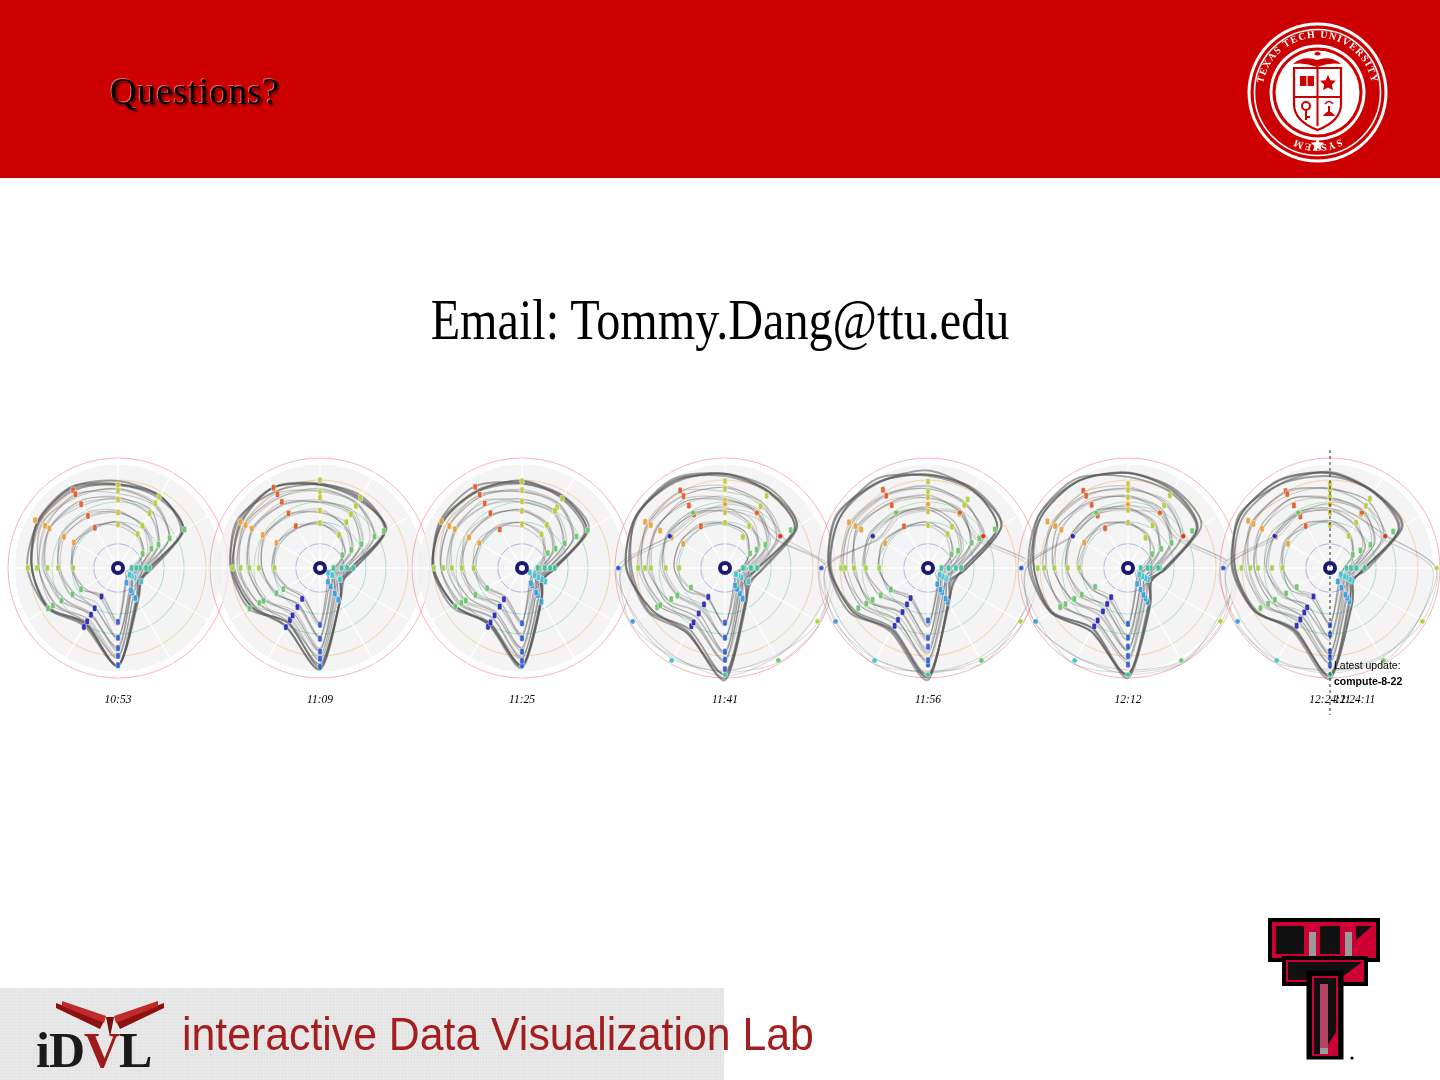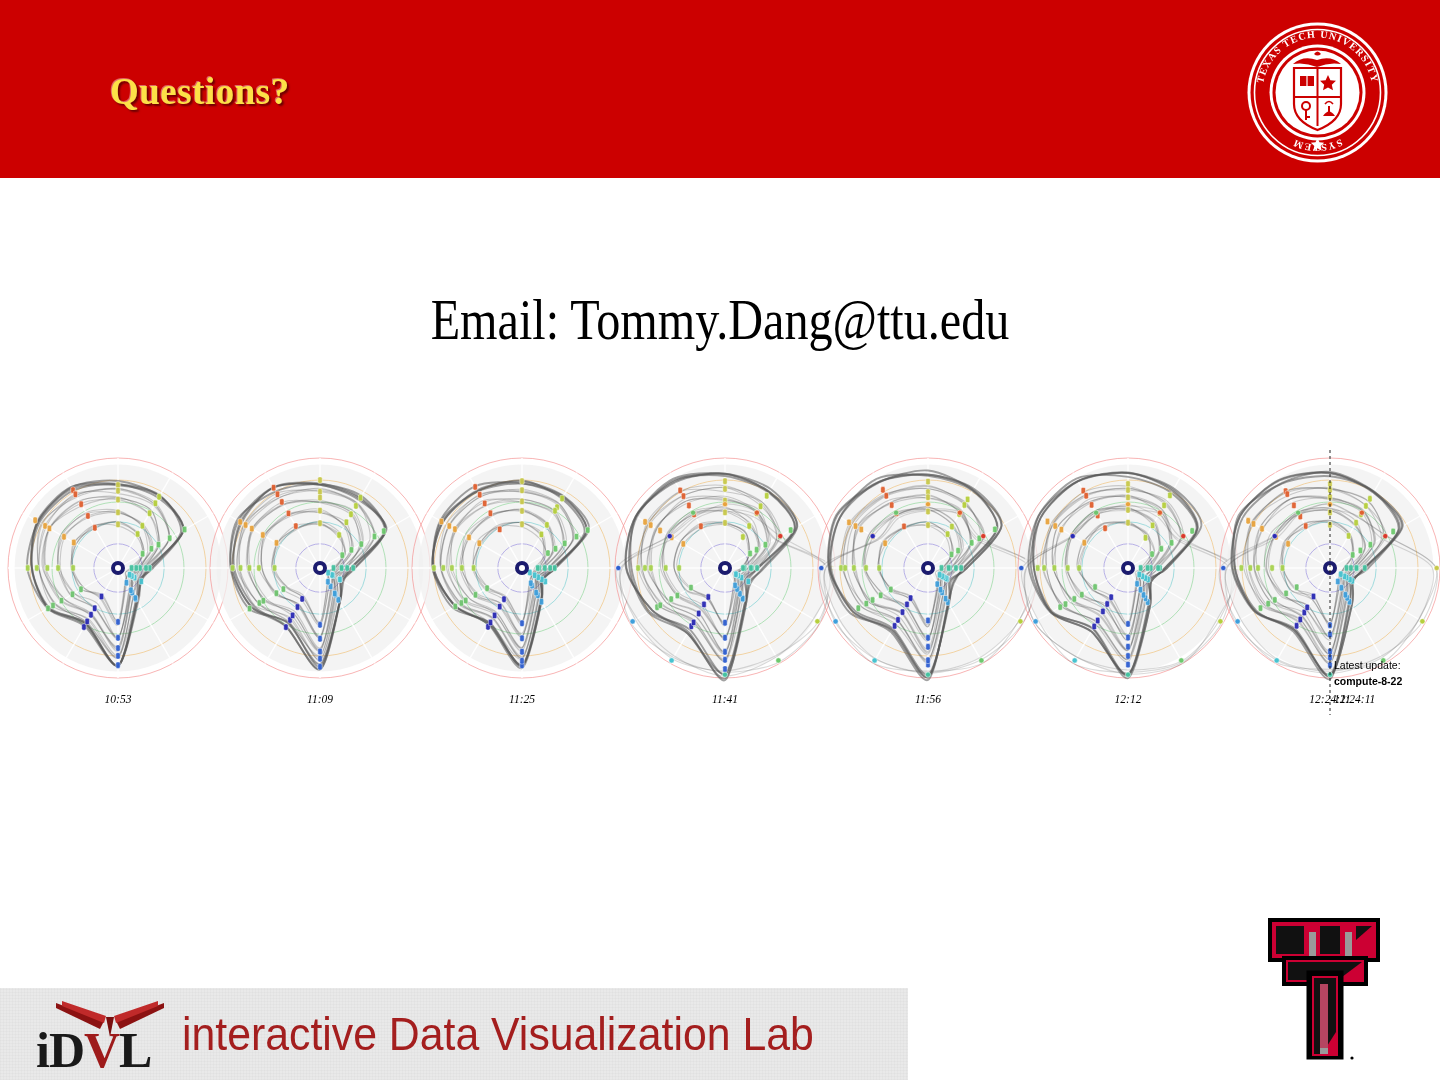--- a/index.html
+++ b/index.html
@@ -10,21 +10,21 @@
   }
 
   
   #header-banner{
     position:absolute;left:0;top:0;width:1440px;height:178px;
     background:#cc0000;
   }
   #slide-title{
     position:absolute;left:110px;top:70px;
     font-family:"Liberation Serif","DejaVu Serif",serif;
-    font-weight:bold;font-size:37px;color:#fde047;
+    font-weight:normal;font-size:37px;color:#000000;
     letter-spacing:.5px;
     text-shadow:2px 2px 2px rgba(90,0,0,.85), -1px -1px 0 rgba(255,255,255,.4);
     white-space:nowrap;
   }
 
   
   #ttu-seal{
     position:absolute;right:50px;top:20px;width:145px;height:145px;
   }
 
@@ -54,21 +54,21 @@
   .annot-bold{
     font-family:"Liberation Sans",sans-serif;font-size:10.5px;font-weight:bold;fill:#000;
   }
   .annot-ital{
     font-family:"Liberation Serif","DejaVu Serif",serif;
     font-style:italic;font-size:11.5px;fill:#000;
   }
 
   
   #idvl-band{
-    position:absolute;left:0;top:988px;width:908px;height:92px;
+    position:absolute;left:0;top:988px;width:724px;height:92px;
     background:
       repeating-linear-gradient(0deg, rgba(0,0,0,.018) 0 1px, rgba(255,255,255,0) 1px 3px),
       repeating-linear-gradient(90deg, rgba(0,0,0,.02) 0 1px, rgba(255,255,255,0) 1px 3px),
       #e9e9e9;
     display:flex;align-items:center;
   }
   #idvl-mark{
     position:relative;width:150px;height:74px;margin-left:26px;flex:0 0 auto;
   }
   #idvl-letters{

